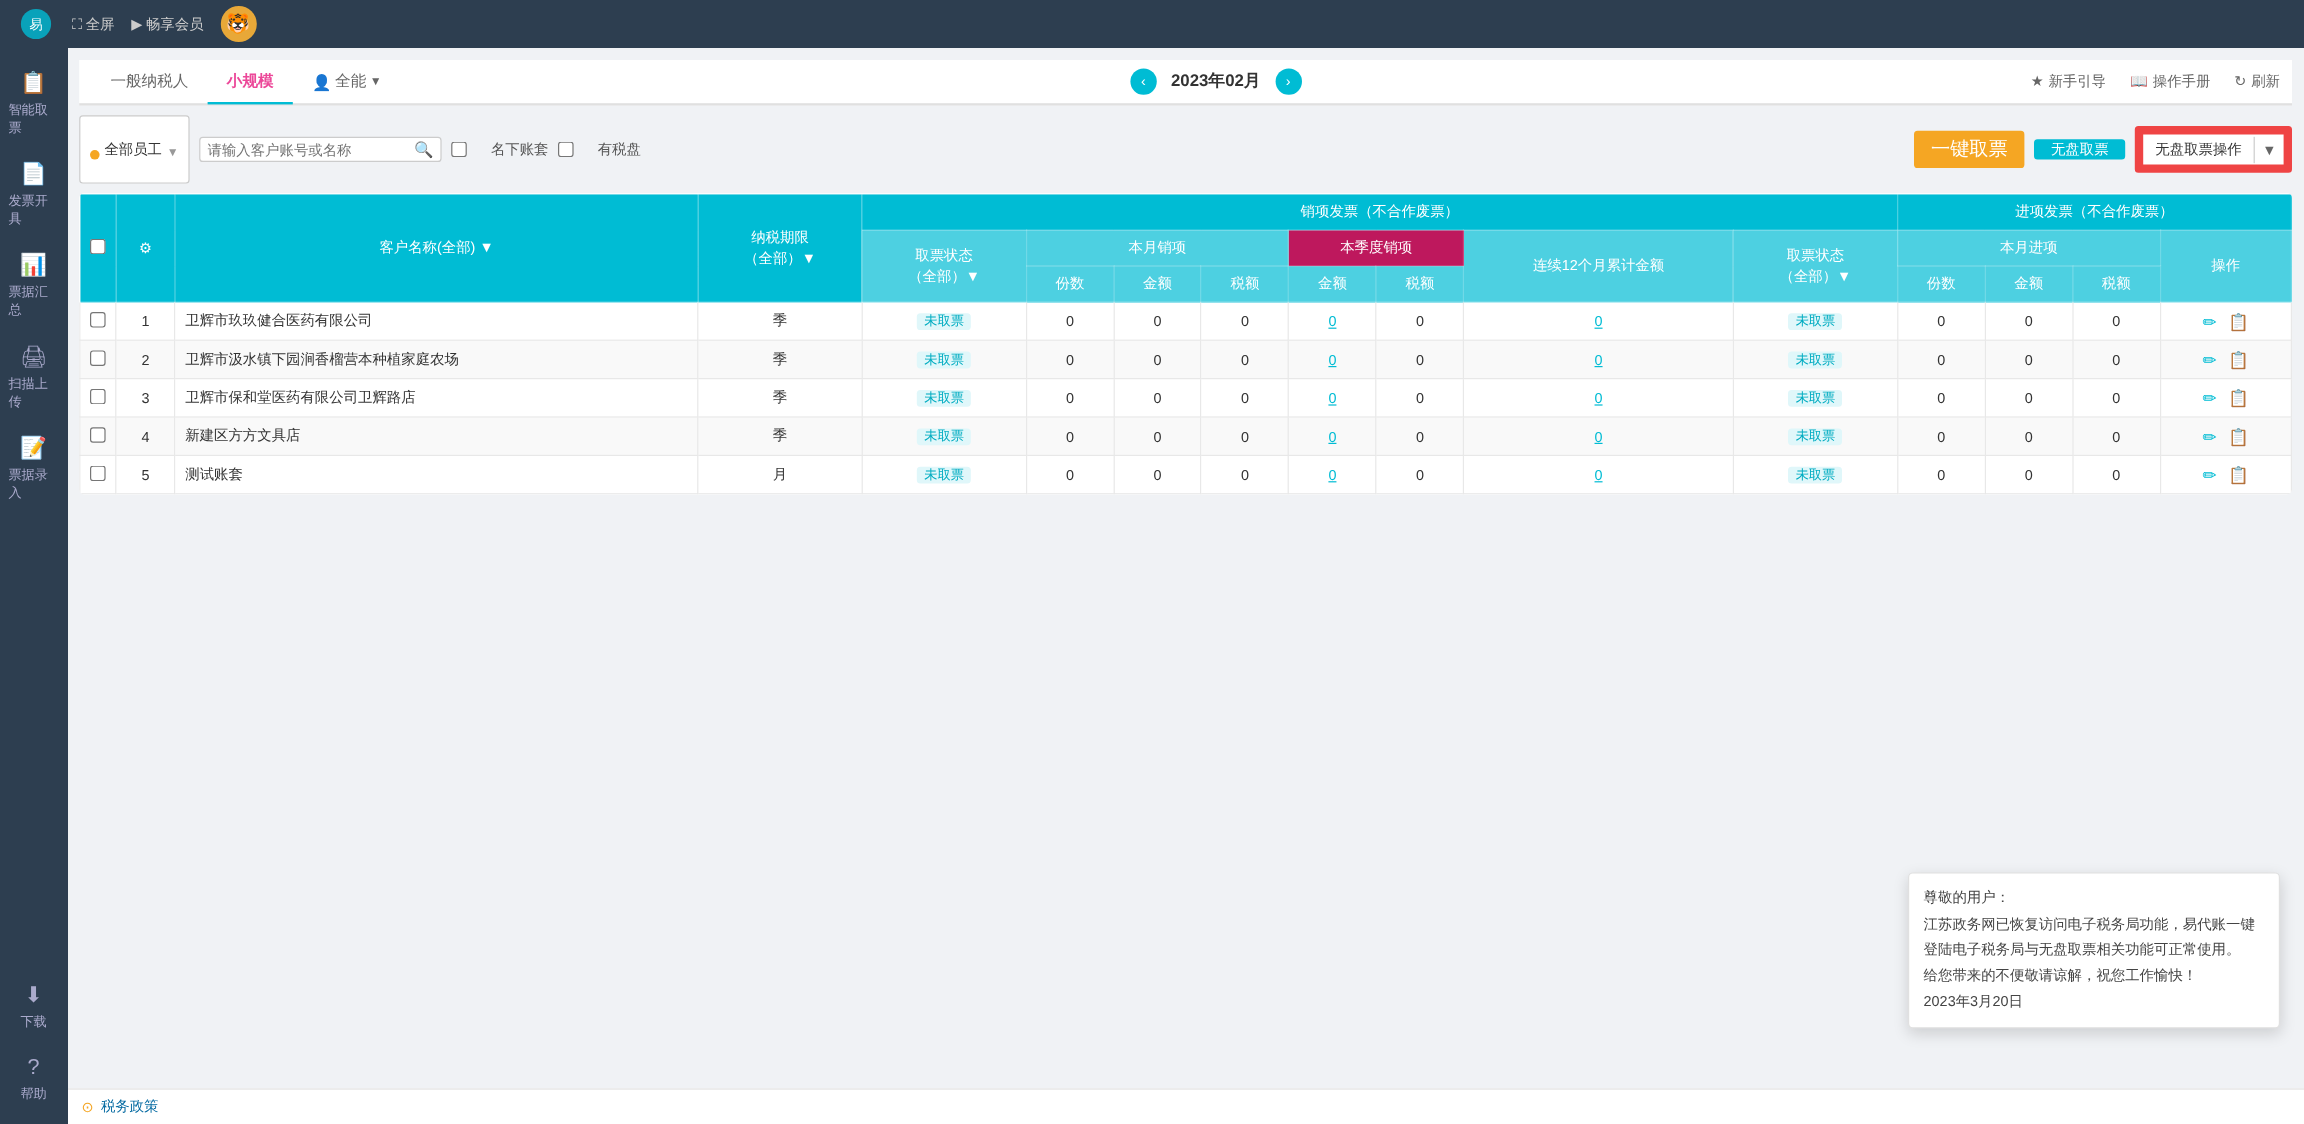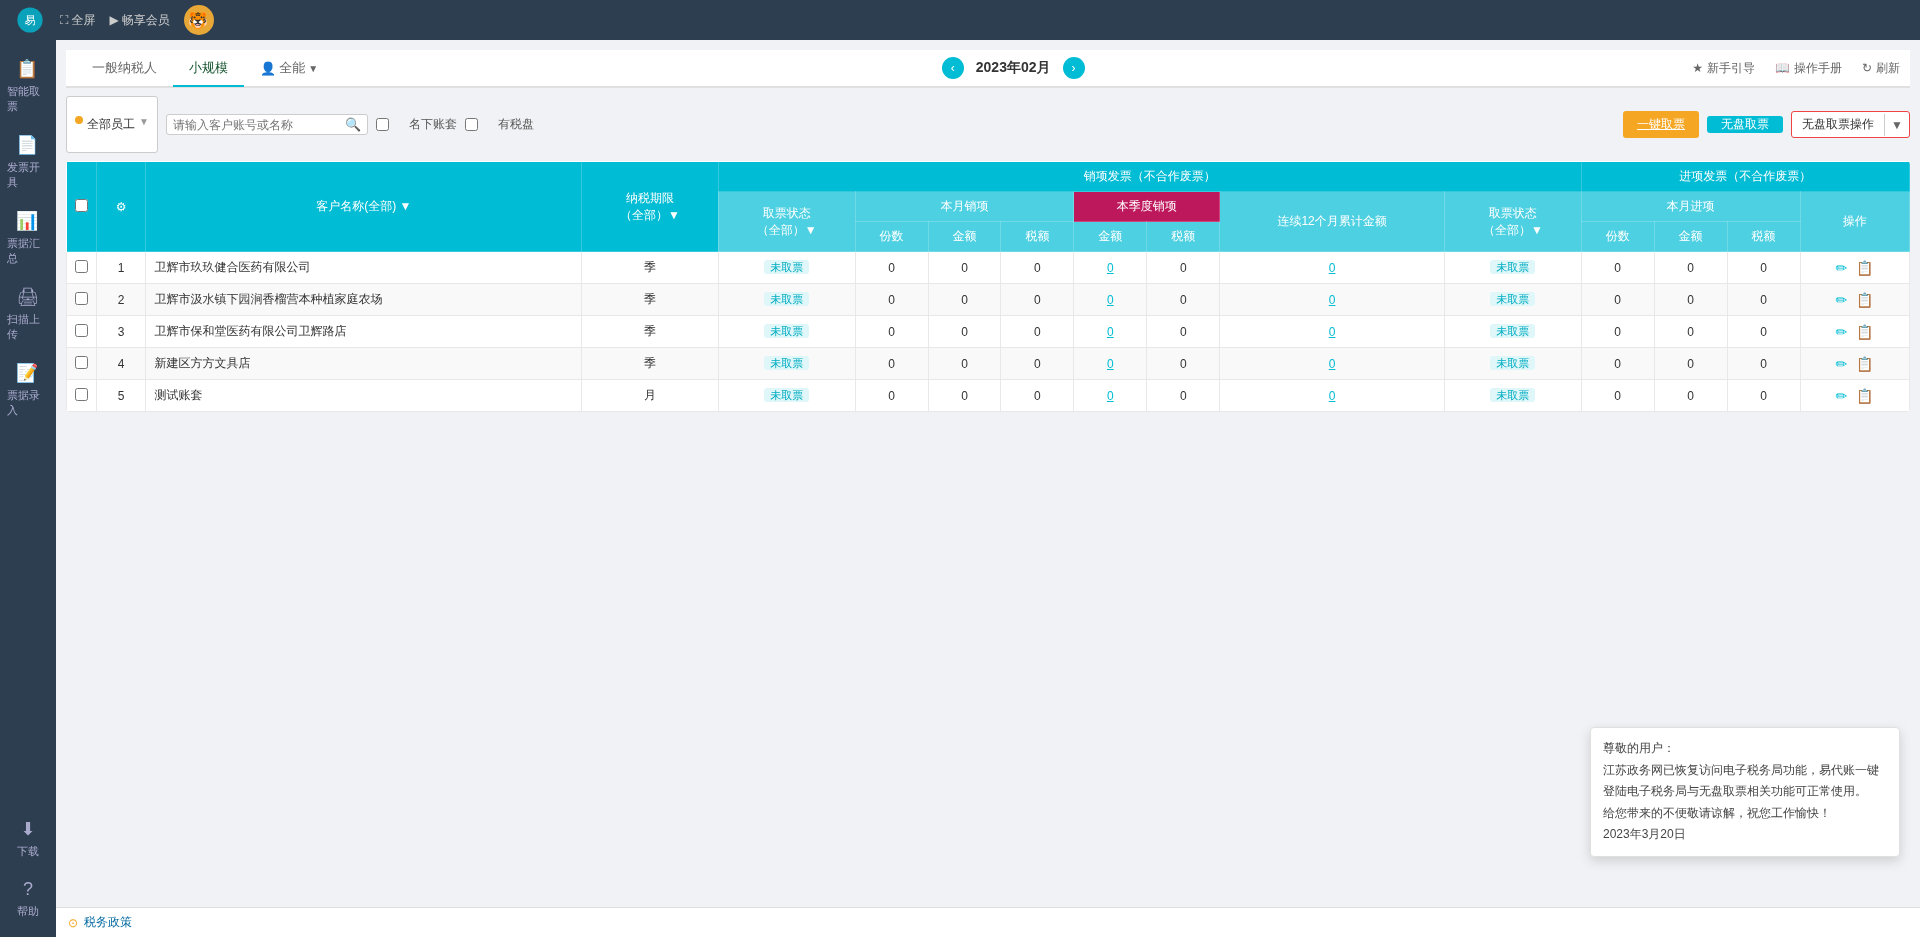--- a/index.html
+++ b/index.html
@@ -121,23 +121,23 @@
     }
     .tab-item {
       padding: 8px 16px;
       cursor: pointer;
       color: #666;
       font-size: 13px;
       border-bottom: 2px solid transparent;
       margin-bottom: -2px;
     }
     .tab-item.active {
-      color: #14532d;
+      color: #ec4899;
       border-bottom: 2px solid #00bcd4;
-      font-weight: normal;
+      font-weight: bold;
     }
     .tab-right {
       margin-left: auto;
       display: flex;
       align-items: center;
       gap: 20px;
       font-size: 12px;
     }
     .tab-right-btn {
       display: flex;
@@ -175,21 +175,21 @@
       padding: 8px 0;
       gap: 10px;
     }
     .toolbar-left {
       display: flex;
       align-items: center;
       gap: 8px;
     }
     .employee-select {
       display: flex;
-      align-items: flex-start;
+      align-items: flex-end;
       border: 1px solid #ccc;
       border-radius: 3px;
       padding: 19px 8px;
       background: #fff;
       cursor: pointer;
       gap: 4px;
       font-size: 12px;
       min-width: 90px;
     }
     .employee-select .dot { width: 8px; height: 8px; background: #f5a623; border-radius: 50%; }
@@ -224,36 +224,35 @@
       align-items: center;
       gap: 8px;
     }
     .btn-orange {
       background: #f5a623;
       color: #fff;
       border: none;
       border-radius: 3px;
       padding: 5px 14px;
       cursor: pointer;
-      font-size: 12px;
-      text-decoration: underline;
+      font-size: 16px;
     }
     .btn-teal {
       background: #00bcd4;
       color: #fff;
       border: none;
       border-radius: 3px;
       padding: 0 14px;
       cursor: pointer;
       font-size: 12px;
     }
     .btn-outline-dropdown {
       display: flex;
       align-items: center;
-      border: 1px solid #ef4444;
+      border: 7px solid #ef4444;
       border-radius: 3px;
       background: #fff;
       cursor: pointer;
       font-size: 12px;
       overflow: hidden;
     }
     .btn-outline-dropdown span { padding: 4px 10px; }
     .btn-outline-dropdown .dd-arrow {
       padding: 4px 6px;
       border-left: 1px solid #ccc;

